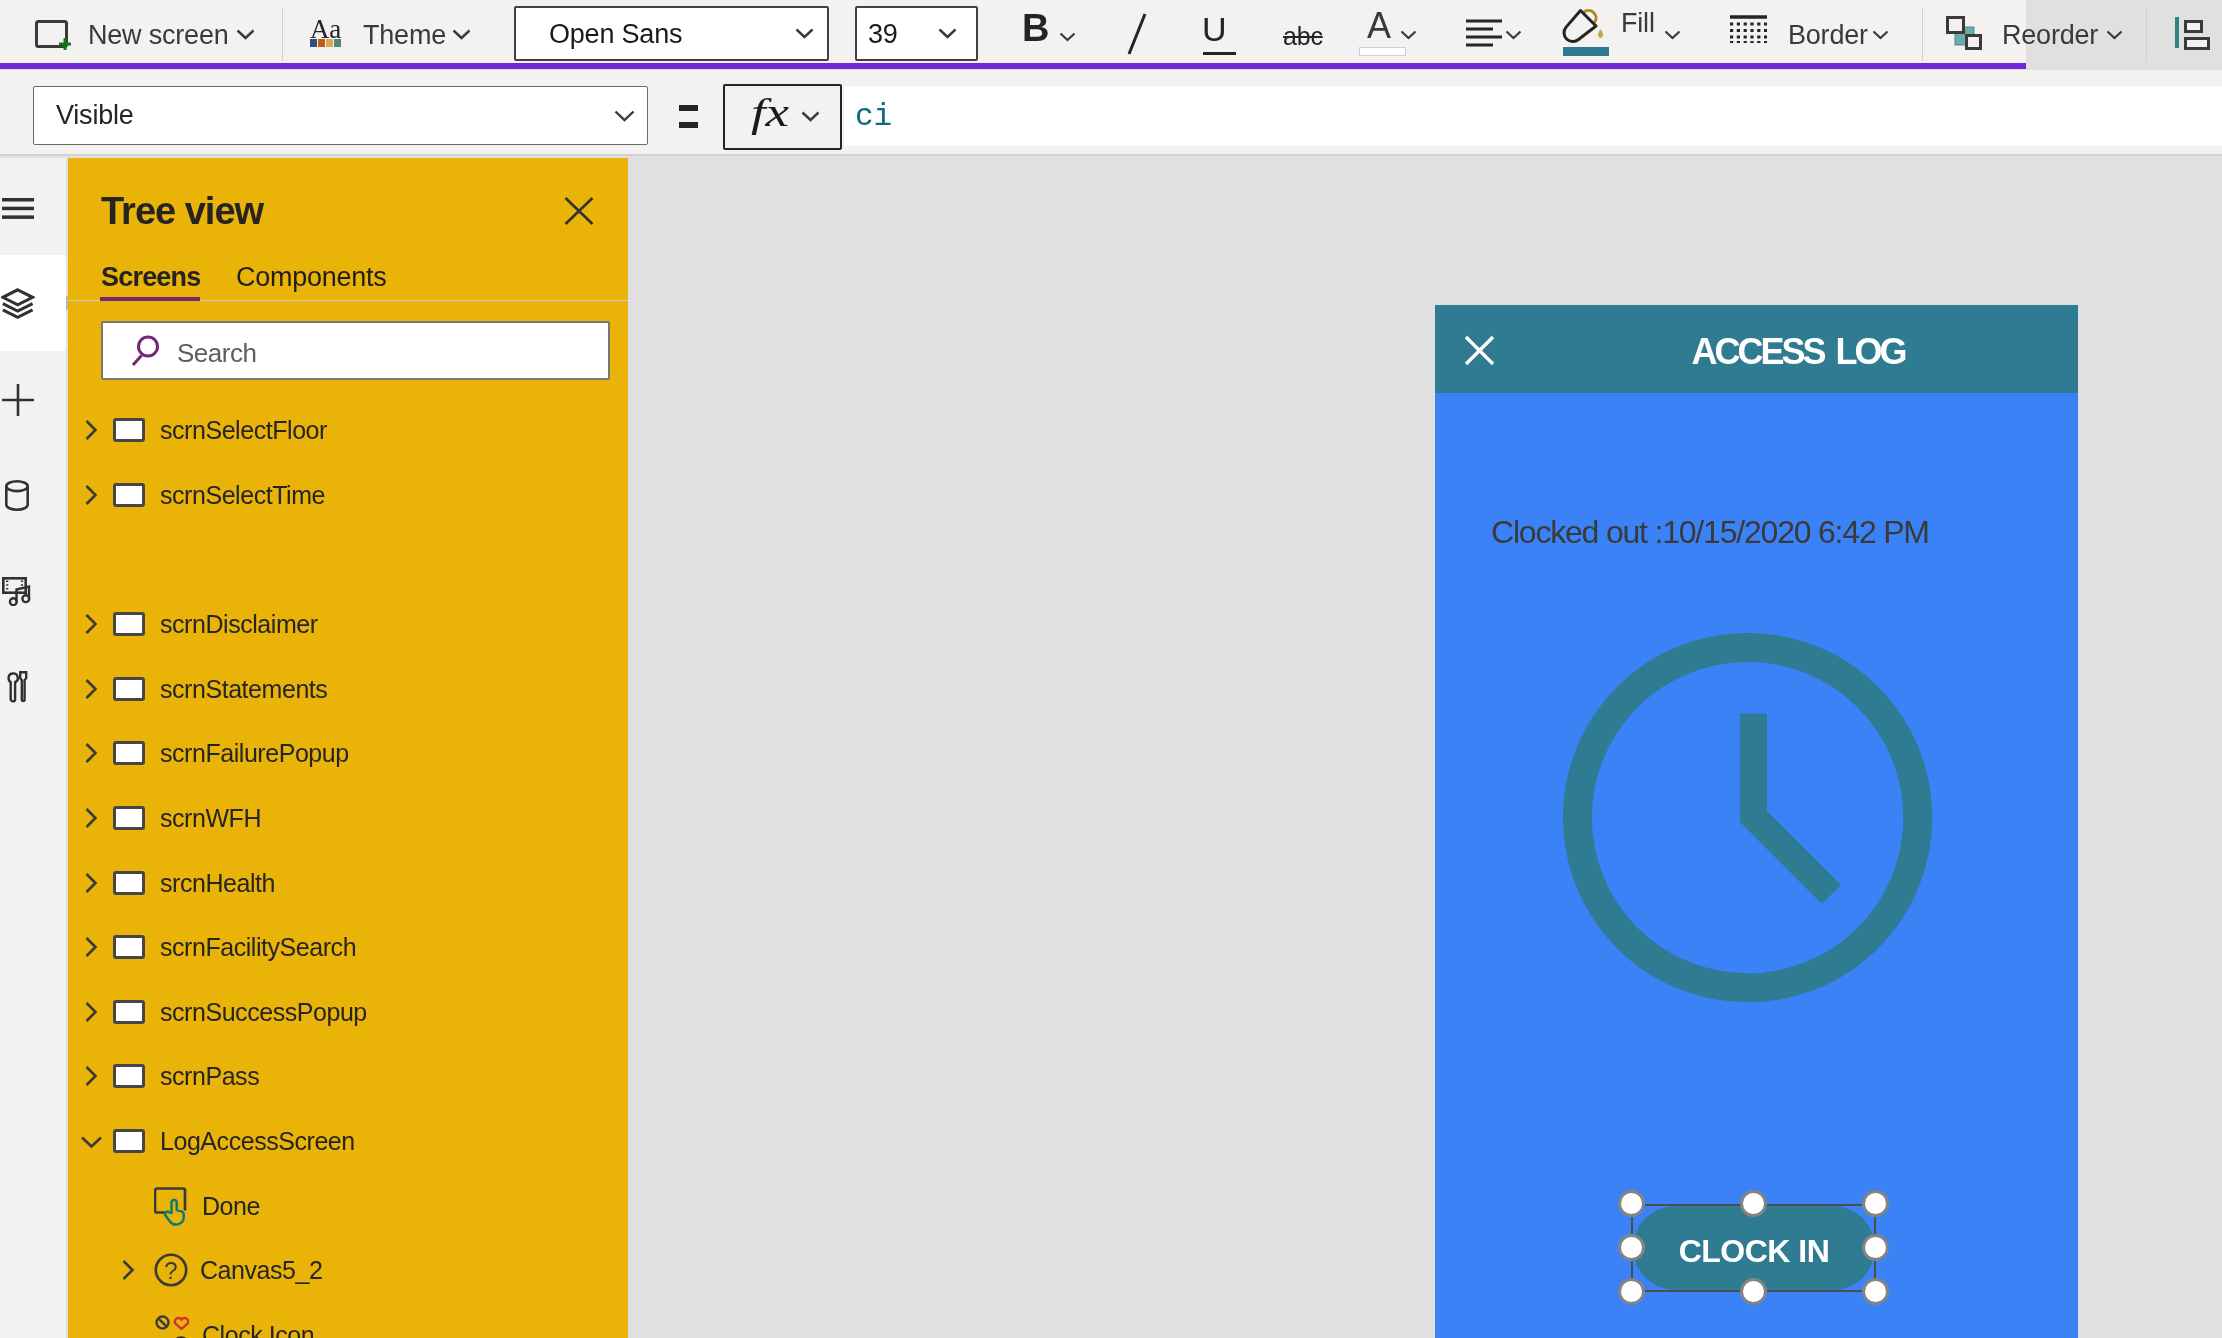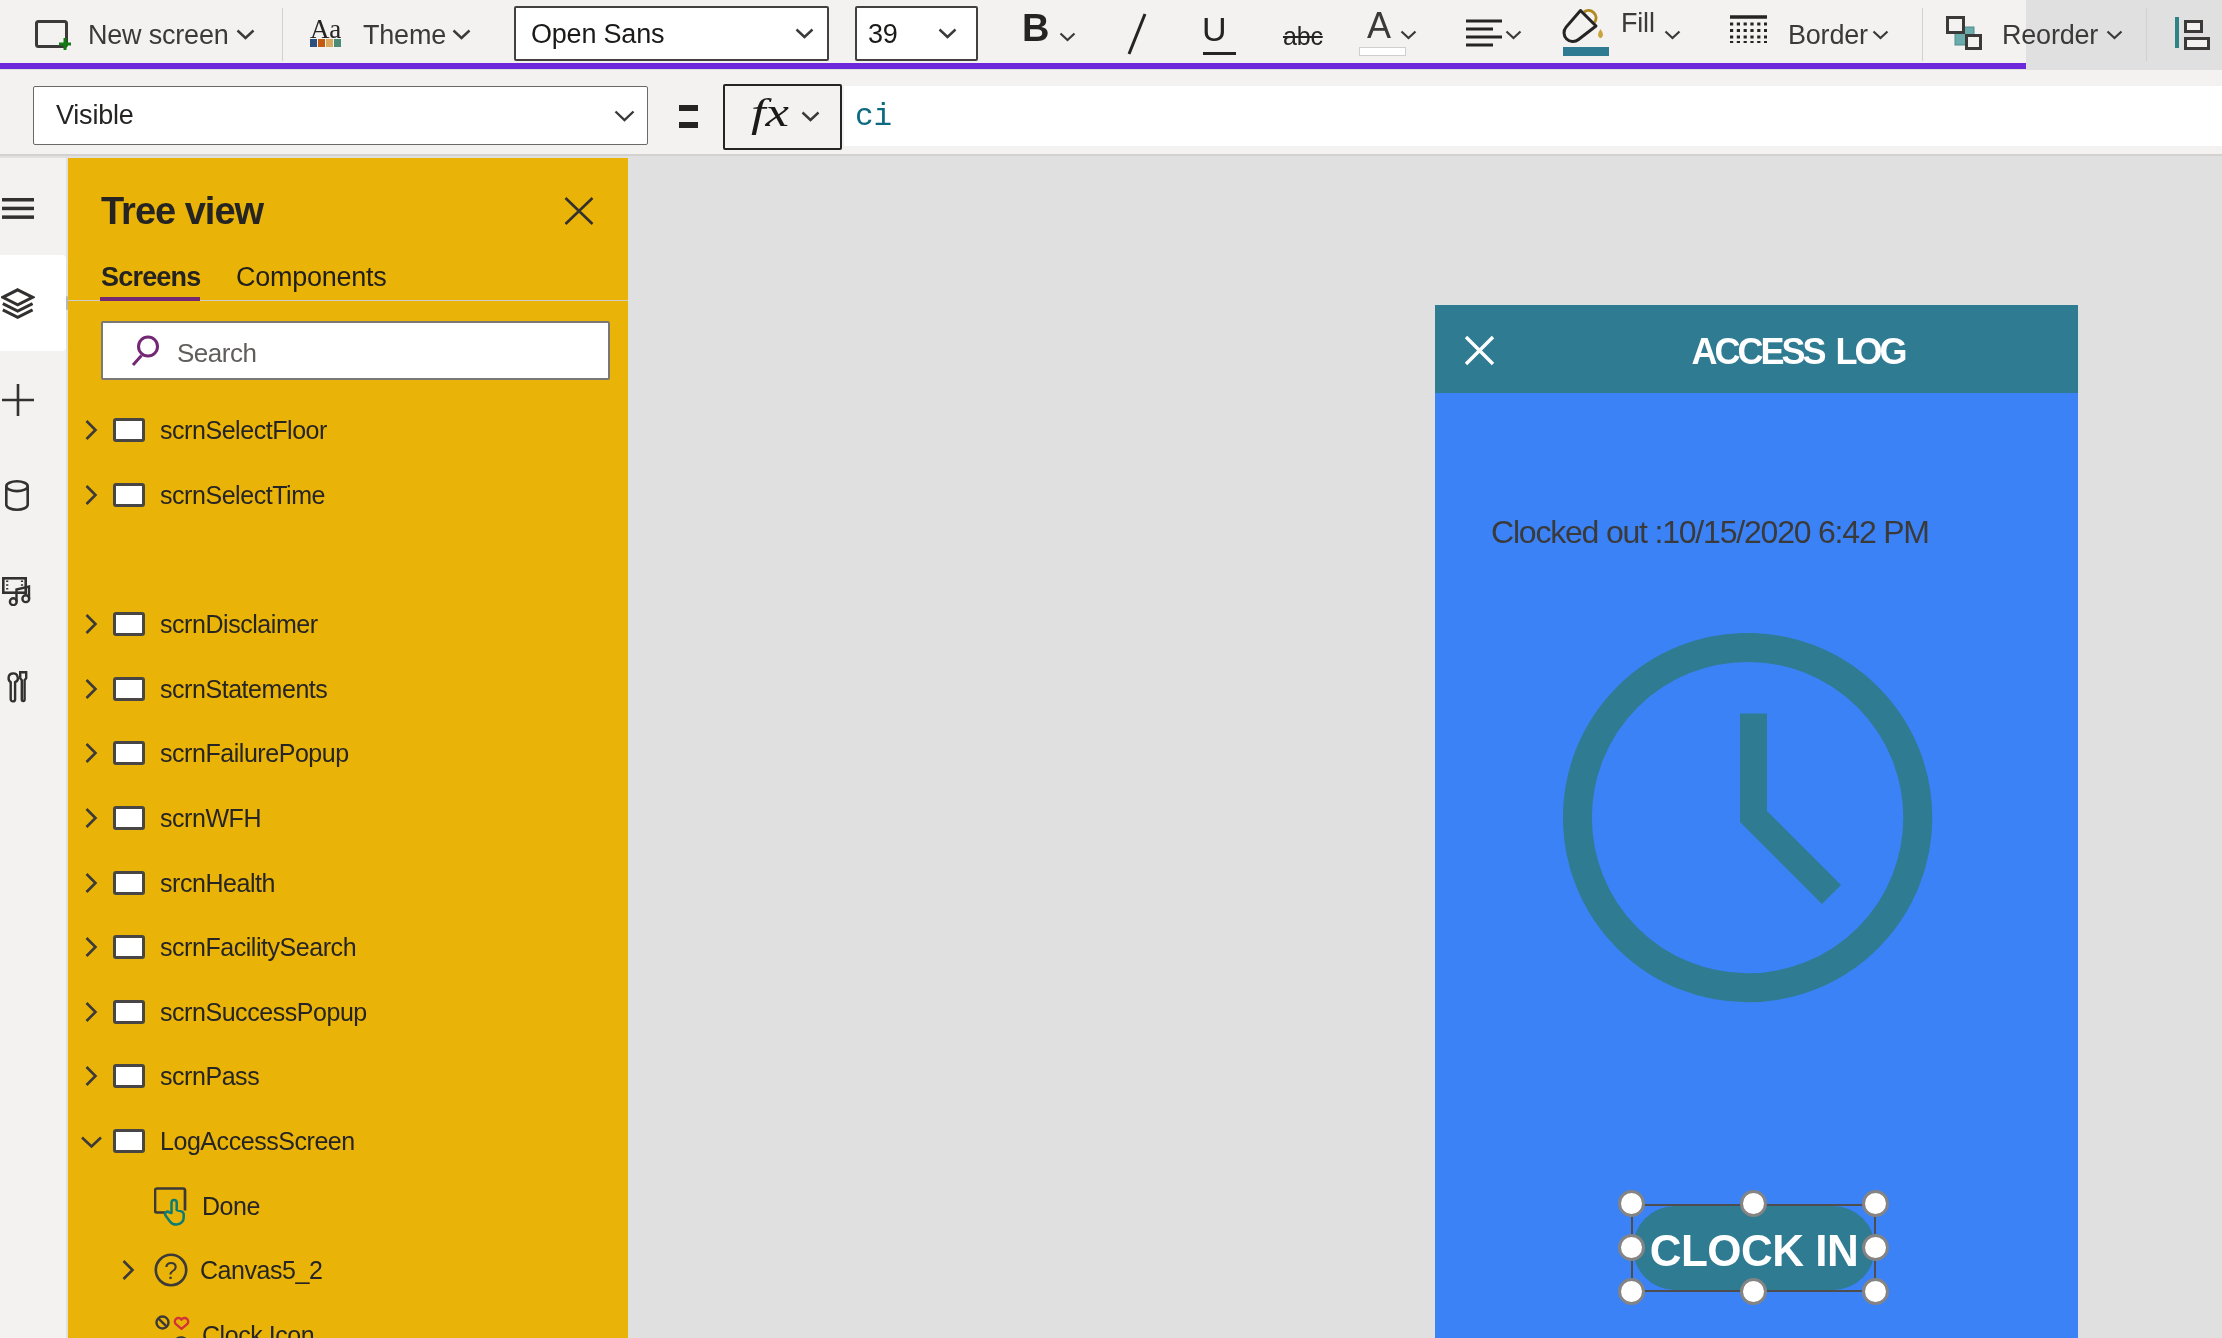--- a/index.html
+++ b/index.html
@@ -40,21 +40,21 @@
   <div class="tbtext" style="left:310px;top:13px;font-family:'Liberation Serif',serif;font-size:27px;color:#252423">Aa</div>
   <div class="abs" style="left:310px;top:39px;width:7px;height:8px;background:#2d4f7c"></div>
   <div class="abs" style="left:318px;top:39px;width:7px;height:8px;background:#c55a11"></div>
   <div class="abs" style="left:326px;top:39px;width:7px;height:8px;background:#dba95e"></div>
   <div class="abs" style="left:334px;top:39px;width:7px;height:8px;background:#4d8a77"></div>
   <div class="tbtext" style="left:363px;top:19px">Theme</div>
   <svg style="left:452px;top:29px" width="19" height="11" viewBox="0 0 19 11">
       <path d="M1.5 1.5 L9.5 9 L17.5 1.5" fill="none" stroke="#3b3a39" stroke-width="2.4"></path>
     </svg>
   <div class="combo" style="left:514px;top:6px;width:315px;height:55px;border-color:#434140"></div>
-  <div class="tbtext" style="left:531px;top:18px;color:#1b1a19">Open Sans</div>
+  <div class="tbtext" style="left:549px;top:18px;color:#1b1a19">Open Sans</div>
   <svg style="left:795px;top:28px" width="19" height="11" viewBox="0 0 19 11">
       <path d="M1.5 1.5 L9.5 9 L17.5 1.5" fill="none" stroke="#3b3a39" stroke-width="2.4"></path>
     </svg>
   <div class="combo" style="left:855px;top:6px;width:123px;height:55px;border-color:#434140"></div>
   <div class="tbtext" style="left:868px;top:18px;color:#1b1a19">39</div>
   <svg style="left:938px;top:28px" width="19" height="11" viewBox="0 0 19 11">
       <path d="M1.5 1.5 L9.5 9 L17.5 1.5" fill="none" stroke="#3b3a39" stroke-width="2.4"></path>
     </svg>
   <div class="tbtext" style="left:1022px;top:12px;font-size:38px;font-weight:700;color:#252423">B</div>
   <svg style="left:1059px;top:32px" width="17" height="10" viewBox="0 0 17 10">
@@ -291,21 +291,21 @@
   <div id="phead"></div>
   <svg style="left:29px;top:30px" width="31" height="31" viewBox="0 0 31 31">
     <path d="M2 2 L29 29 M29 2 L2 29" stroke="#fff" stroke-width="3.4"></path>
   </svg>
   <div class="abs" style="left:363px;top:26px;transform:translateX(-50%);font-size:36px;font-weight:700;letter-spacing:-3px;word-spacing:5px;color:#fff">ACCESS LOG</div>
   <div class="abs" style="left:56px;top:209px;font-size:32px;letter-spacing:-1.2px;color:#3a3a3a">Clocked out :10/15/2020 6:42 PM</div>
   <svg style="left:128px;top:328px" width="370" height="370" viewBox="0 0 370 370">
     <circle cx="184.6" cy="184.6" r="170.2" fill="none" stroke="#2f7b92" stroke-width="29"></circle>
     <path d="M190.5 80.6 L190.5 183.5 L268.5 261.5" fill="none" stroke="#2f7b92" stroke-width="27" stroke-linejoin="miter"></path>
   </svg>
-  <div class="abs" style="left:198px;top:901px;width:242px;height:84px;border-radius:42px;background:#2f7b92;text-align:center;line-height:90px;font-size:44px;font-weight:700;letter-spacing:-0.5px;color:#fff">CLOCK IN</div>
+  <div class="abs" style="left:198px;top:901px;width:242px;height:84px;border-radius:42px;background:#2f7b92;text-align:center;line-height:90px;font-size:32px;font-weight:700;letter-spacing:-0.5px;color:#fff">CLOCK IN</div>
   <div class="abs" style="left:196px;top:899px;width:245px;height:88px;border:2px solid #4e4e4e"></div>
   <div class="handle" style="left:183px;top:885px"></div>
   <div class="handle" style="left:305px;top:885px"></div>
   <div class="handle" style="left:427px;top:885px"></div>
   <div class="handle" style="left:183px;top:929px"></div>
   <div class="handle" style="left:427px;top:929px"></div>
   <div class="handle" style="left:183px;top:973px"></div>
   <div class="handle" style="left:305px;top:973px"></div>
   <div class="handle" style="left:427px;top:973px"></div>
 </div>

